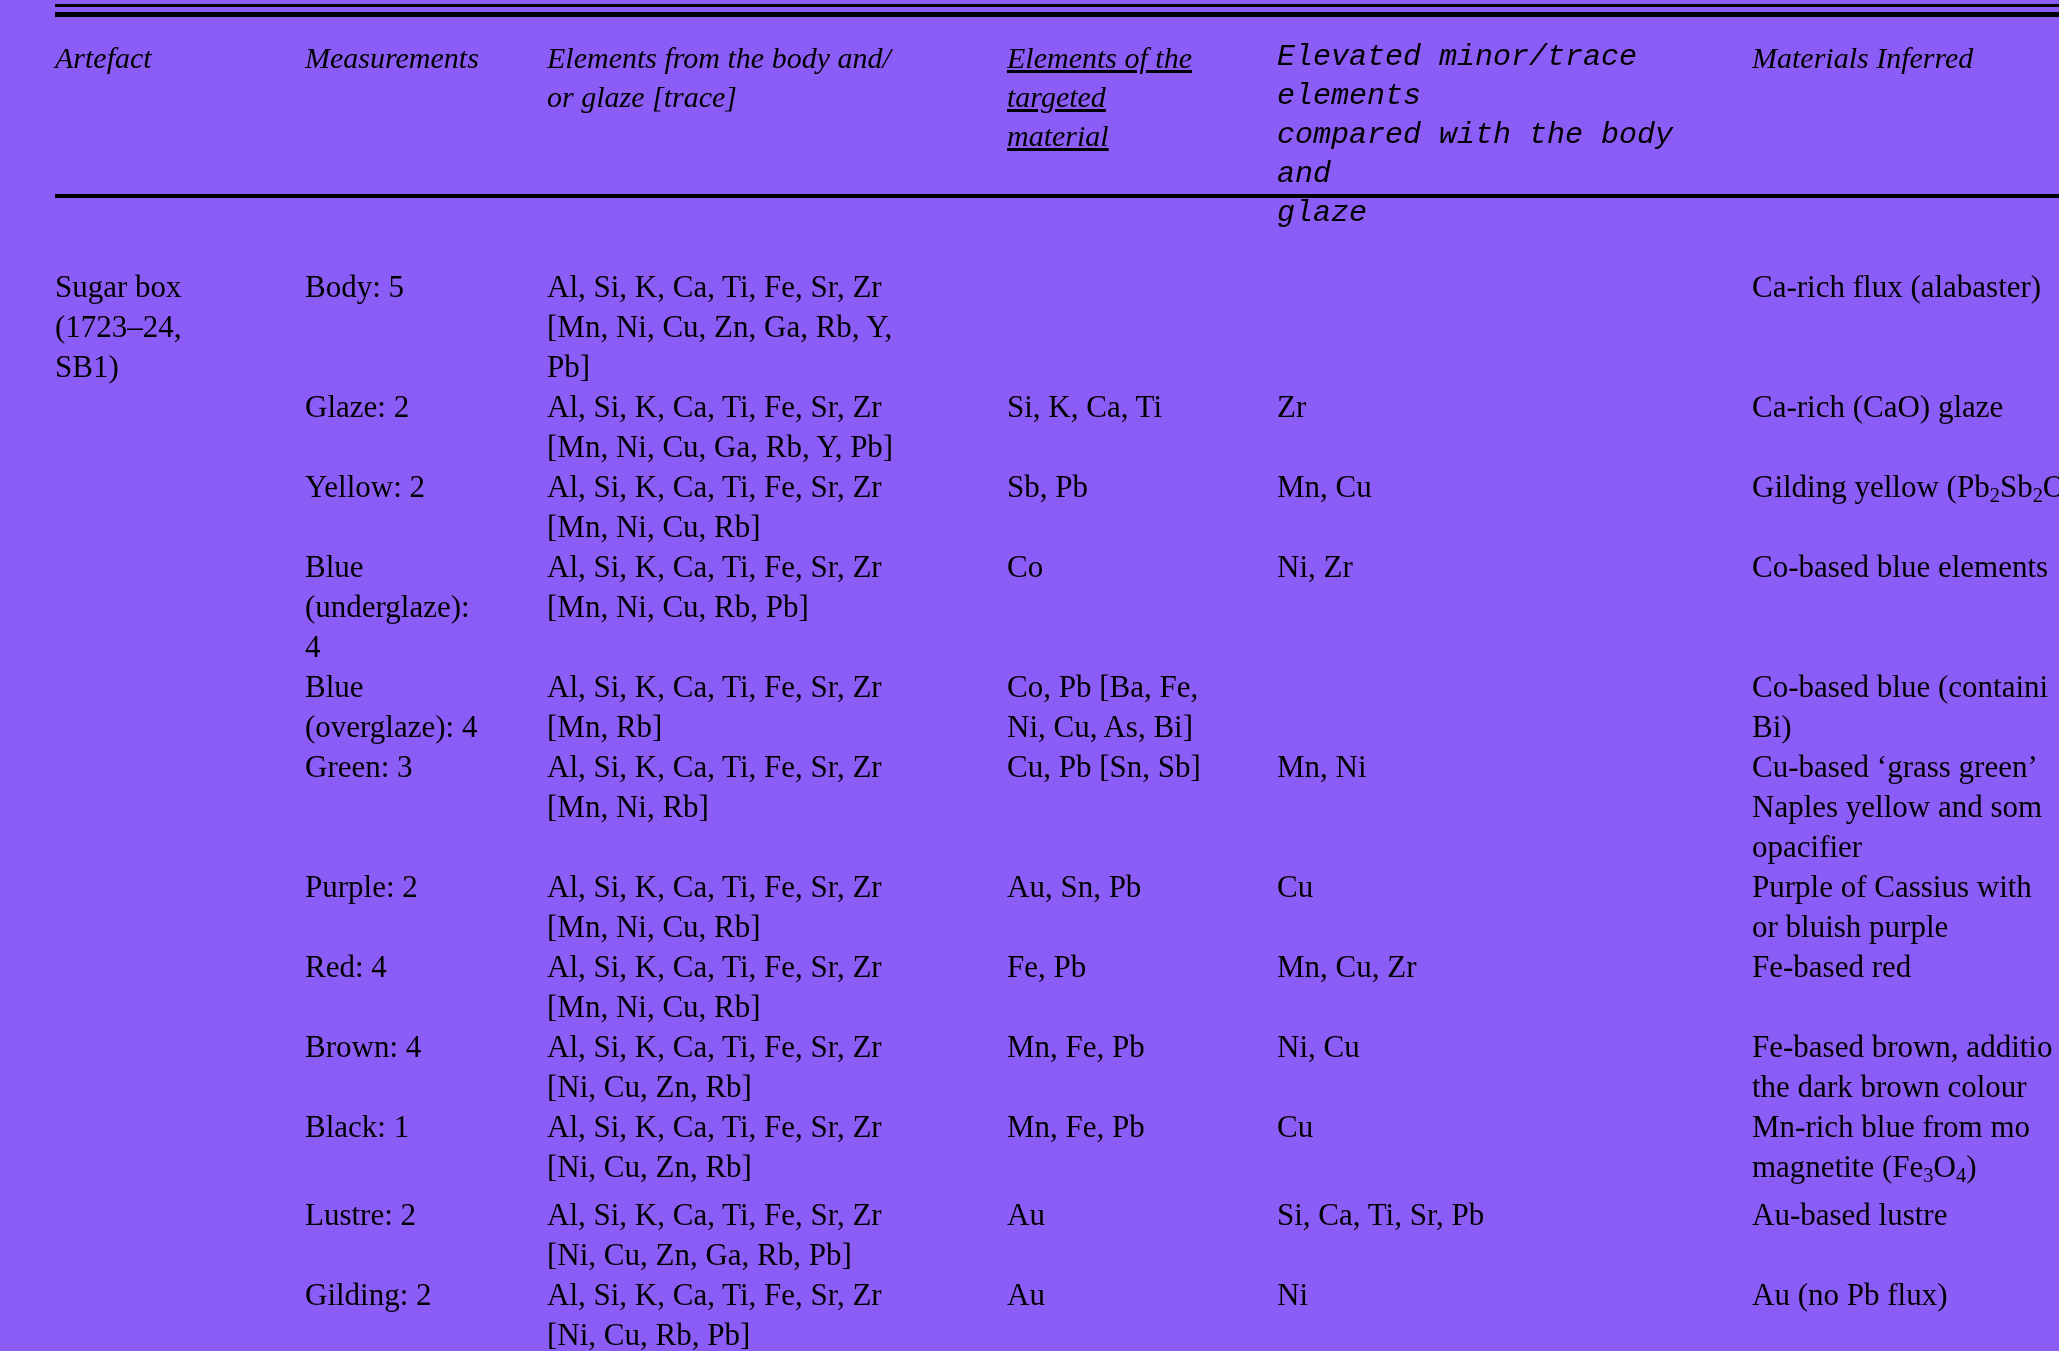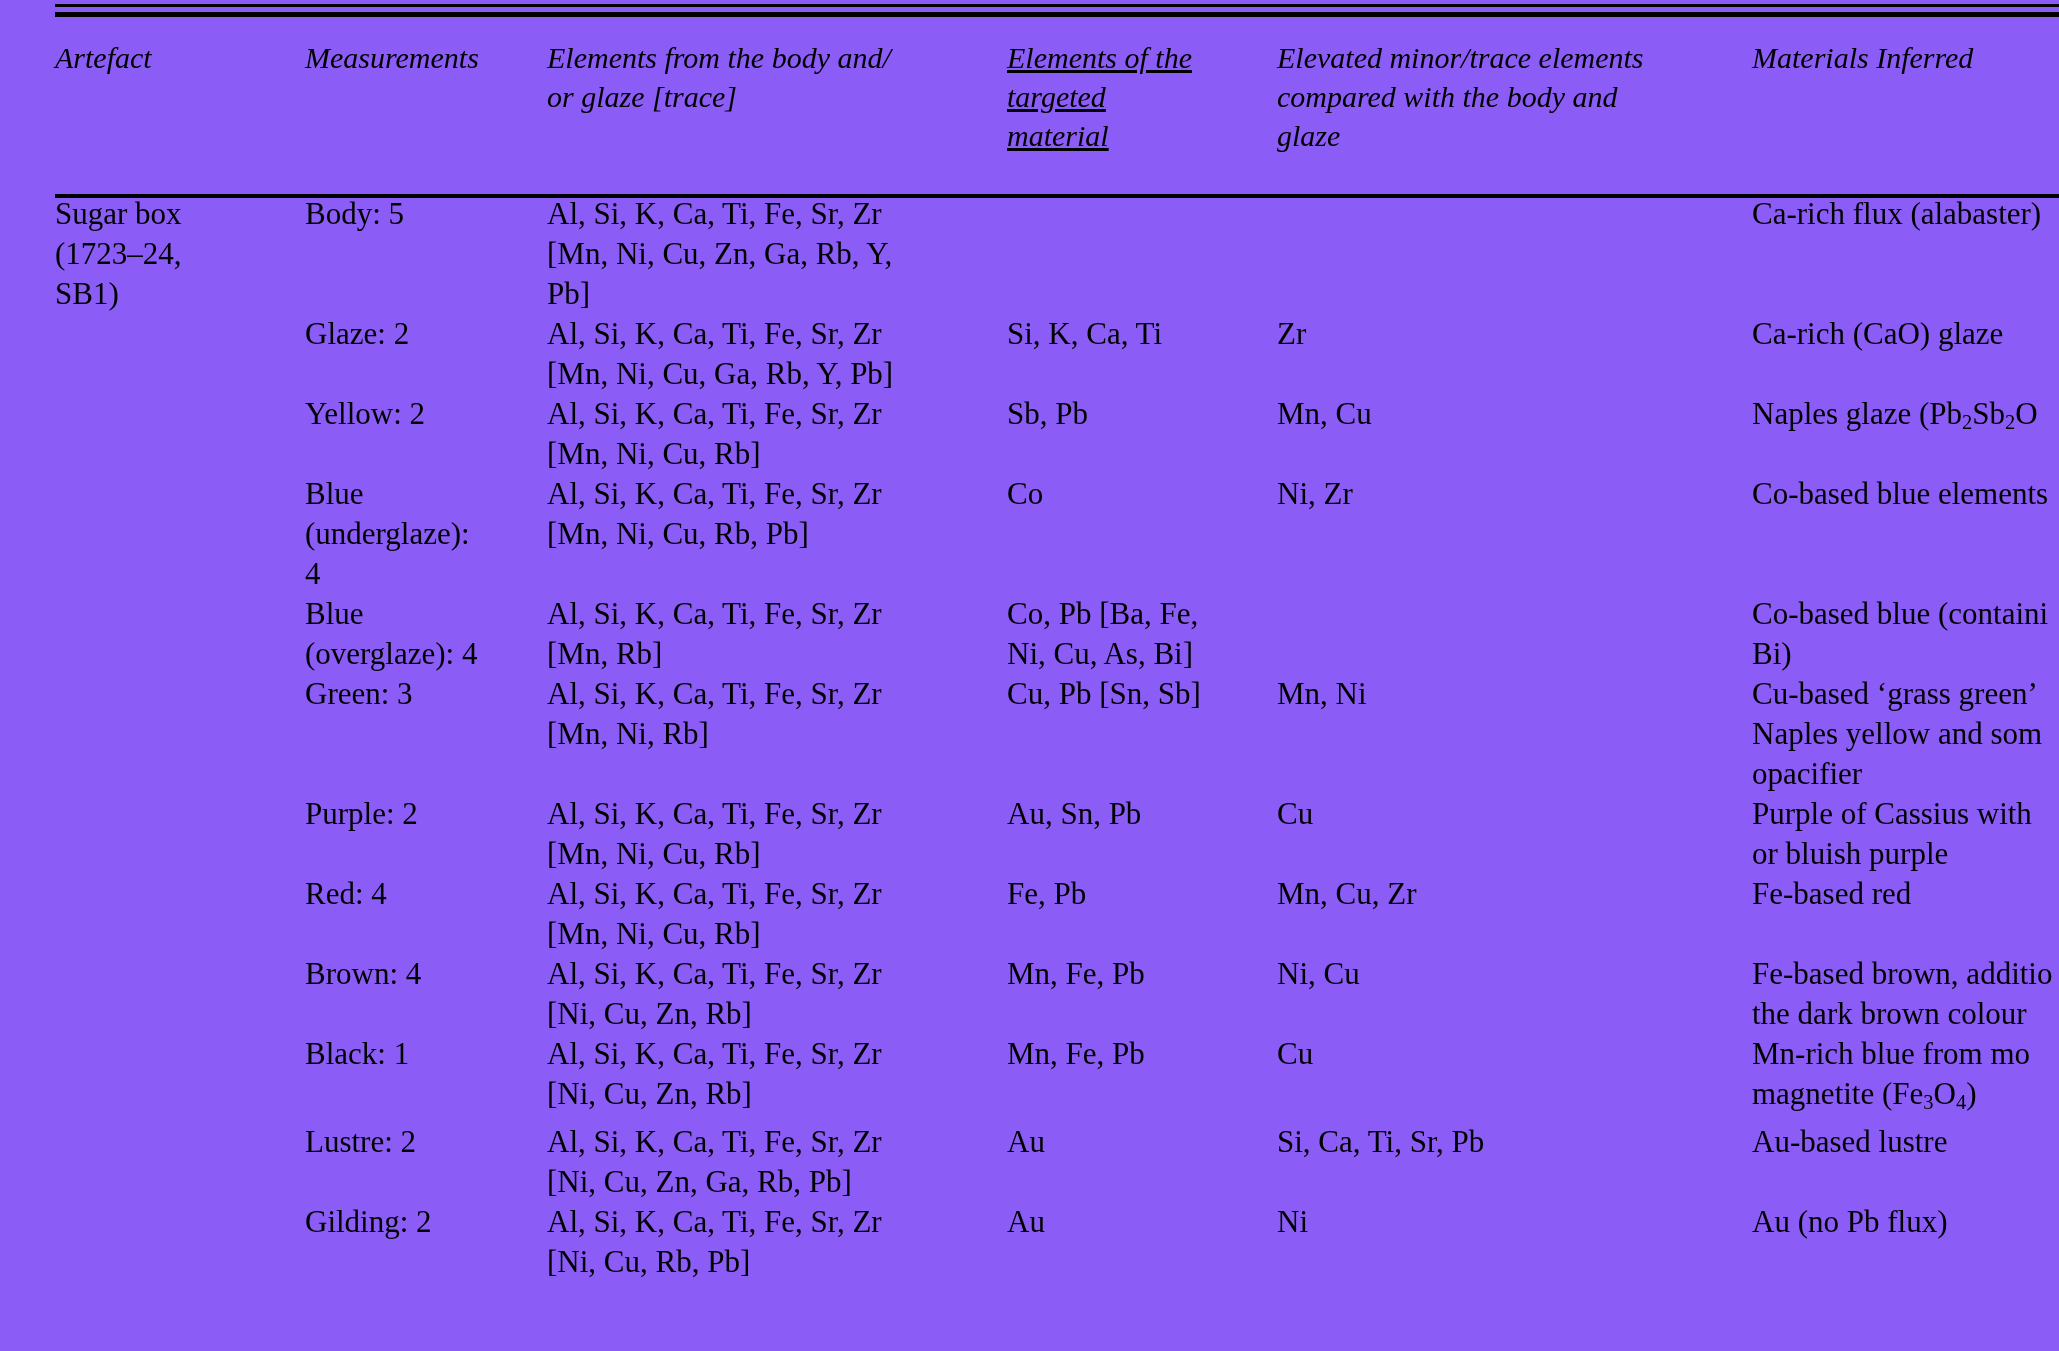--- a/index.html
+++ b/index.html
@@ -132,21 +132,21 @@
 
     <thead>
       <tr class="hdr">
         <th style="white-space:pre-line;">Artefact</th>
         <th style="white-space:pre-line;">Measurements</th>
         <th style="white-space:pre-line;">Elements from the body and/
 or glaze [trace]</th>
         <th style="white-space:pre-line;text-decoration:underline;">Elements of the
 targeted
 material</th>
-        <th style="white-space:pre-line;">Elevated minor/trace elements
+        <th style="white-space:pre-line;font-family:Liberation Mono, monospace;">Elevated minor/trace elements
 compared with the body and
 glaze</th>
         <th style="white-space:pre-line;">Materials Inferred</th>
       </tr>
     </thead>
 
     <tbody>
 
       <tr class="spacer-row">
         <td></td>
@@ -178,21 +178,21 @@
         <td class="elevated-cell">Zr</td>
         <td class="materials-cell nowrap">Ca-rich (CaO) glaze</td>
       </tr>
 
       <tr>
         <td class="meas-cell">Yellow: 2</td>
         <td class="elements-cell">Al, Si, K, Ca, Ti, Fe, Sr, Zr
 [Mn, Ni, Cu, Rb]</td>
         <td class="target-cell">Sb, Pb</td>
         <td class="elevated-cell">Mn, Cu</td>
-        <td class="materials-cell nowrap"><span>Naples glaze (Pb</span><sub>2</sub><span>Sb</span><sub>2</sub>O</td>
+        <td class="materials-cell nowrap"><span>Gilding yellow (Pb</span><sub>2</sub><span>Sb</span><sub>2</sub>O</td>
       </tr>
 
       <tr>
         <td class="meas-cell">Blue
 (underglaze):
 4</td>
         <td class="elements-cell">Al, Si, K, Ca, Ti, Fe, Sr, Zr
 [Mn, Ni, Cu, Rb, Pb]</td>
         <td class="target-cell">Co</td>
         <td class="elevated-cell">Ni, Zr</td>

